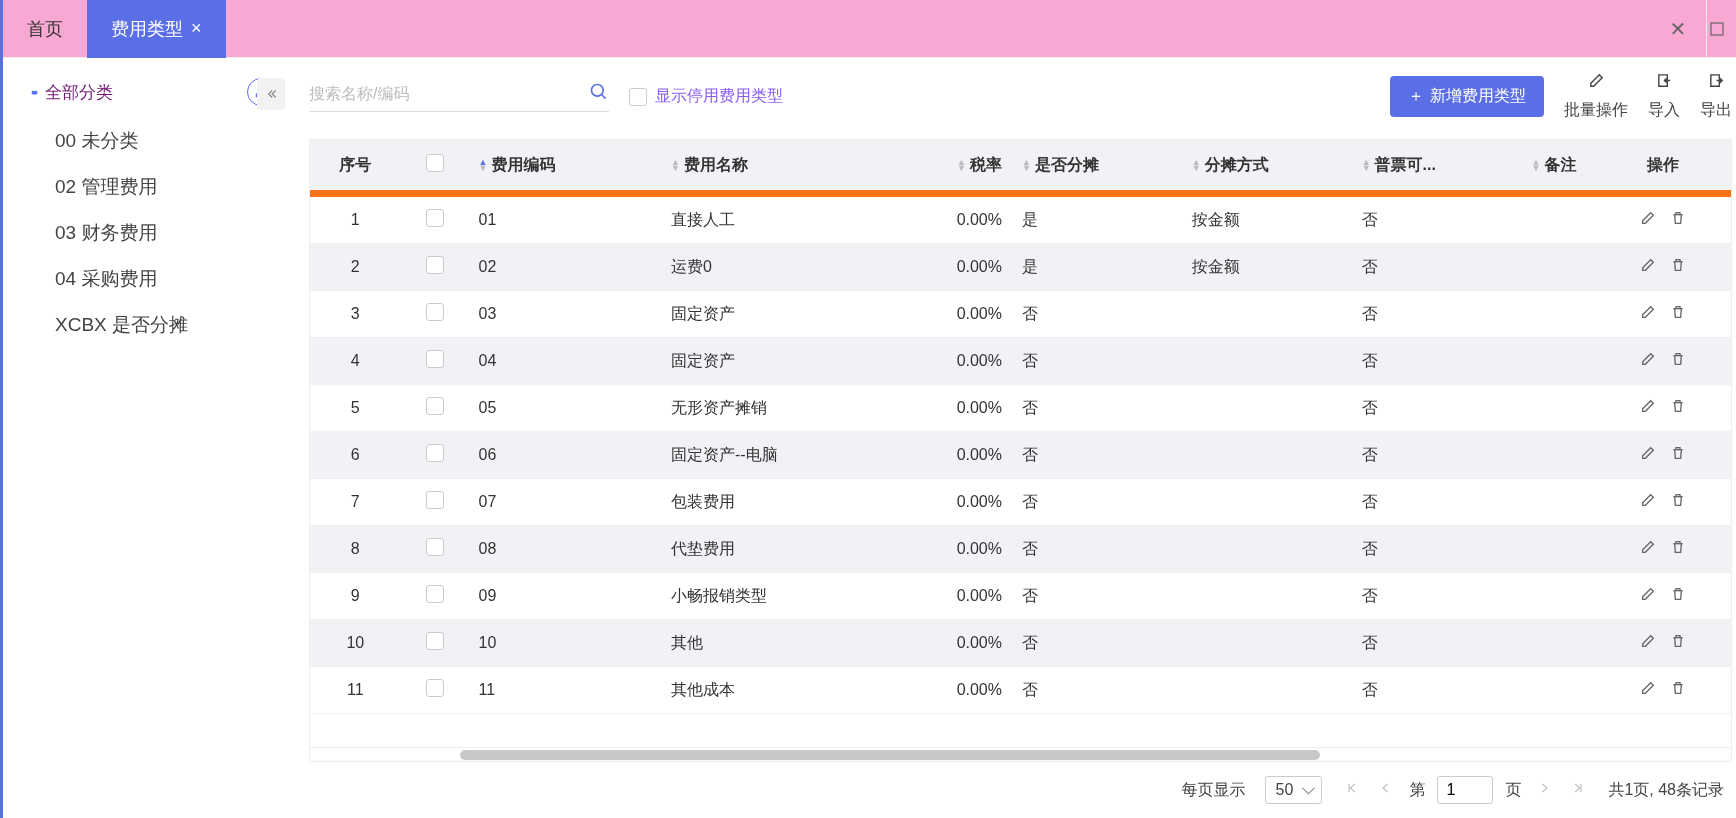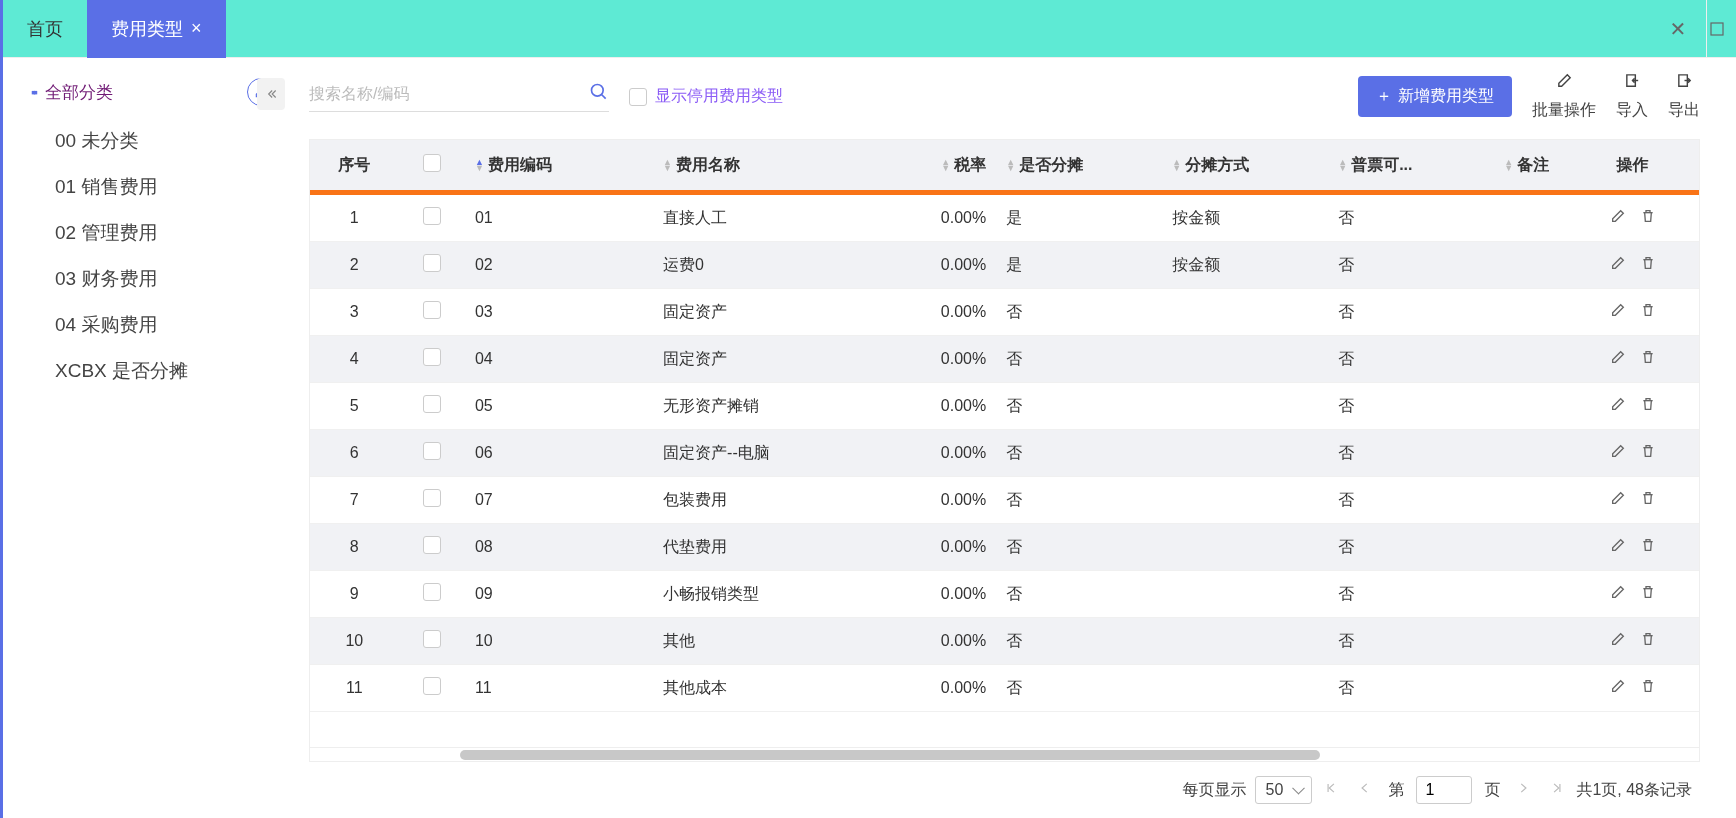--- a/index.html
+++ b/index.html
@@ -1,20 +1,20 @@
 <!DOCTYPE html>
 <html><head>
 <meta charset="utf-8">
 <style>
 * { margin: 0; padding: 0; box-sizing: border-box; }
 body { font-family: "Microsoft YaHei", "PingFang SC", sans-serif; font-size: 14px; color: #333; background: #fff; }
 .app { display: flex; flex-direction: column; height: 818px; width: 1736px; overflow: hidden; border-left: 3px solid #5a6fe6; }
 
 
-.tabs-bar { display: flex; align-items: center; height: 58px; background: #5eead4; border-bottom: 1px solid #eee; position: relative; }
+.tabs-bar { display: flex; align-items: center; height: 58px; background: #f9a8d4; border-bottom: 1px solid #eee; position: relative; }
 .tab { padding: 0 24px; height: 58px; display: flex; align-items: center; font-size: 18px; cursor: pointer; color: #333; }
 .tab.active { background: #5a6fe6; color: #fff; }
 .tab-close { margin-left: 8px; font-size: 18px; }
 .tabs-right { margin-left: auto; display: flex; align-items: center; padding-right: 10px; gap: 8px; }
 .tabs-close-icon { width: 40px; height: 40px; display: flex; align-items: center; justify-content: center; cursor: pointer; font-size: 20px; color: #666; }
 .tabs-expand { width: 20px; height: 58px; display: flex; align-items: center; justify-content: center; border-left: 1px solid #eee; cursor: pointer; color: #666; }
 
 
 .main { flex: 1; display: flex; overflow: hidden; }
 
@@ -26,54 +26,54 @@
 .search-icon { color: #5a6fe6; font-size: 20px; cursor: pointer; }
 .all-cat-row { display: flex; align-items: center; gap: 10px; margin-bottom: 12px; position: relative; }
 .grid-icon { color: #5a6fe6; font-size: 14px; letter-spacing: -3px; }
 .all-cat-label { color: #701a75; font-size: 17px; }
 .edit-circle { width: 28px; height: 28px; border-radius: 50%; border: 1px solid #5a6fe6; display: flex; align-items: center; justify-content: center; color: #5a6fe6; cursor: pointer; margin-left: auto; margin-right: 8px; }
 .collapse-btn { position: absolute; right: -2px; top: 0; width: 28px; height: 32px; background: #f2f2f2; border-radius: 4px; display: flex; align-items: center; justify-content: center; cursor: pointer; color: #888; }
 .cat-list { list-style: none; padding-left: 24px; }
 .cat-list li { padding: 10px 0; font-size: 19px; color: #444; cursor: pointer; }
 
 
-.content { flex: 1; display: flex; flex-direction: column; padding: 14px 36px 0 10px; overflow: hidden; }
+.content { flex: 1; display: flex; flex-direction: column; padding: 14px 4px 0 10px; overflow: hidden; }
 .toolbar { display: flex; align-items: center; gap: 20px; margin-bottom: 18px; }
 .content-search { display: flex; align-items: center; border-bottom: 1px solid #ddd; width: 300px; padding-bottom: 4px; }
 .content-search input { flex: 1; border: none; outline: none; font-size: 16px; }
 .content-search input::placeholder { color: #bbb; }
 .checkbox-wrap { display: flex; align-items: center; gap: 8px; }
 .chk { width: 18px; height: 18px; border: 1px solid #ccc; border-radius: 3px; cursor: pointer; background: #fff; }
 .chk-label { font-size: 16px; color: #8b5cf6; }
 .spacer { flex: 1; }
 .btn-primary { background: #5a6fe6; color: #fff; border: none; border-radius: 4px; padding: 10px 18px; font-size: 16px; cursor: pointer; display: flex; align-items: center; gap: 6px; }
 .action-link { display: flex; align-items: center; gap: 6px; font-size: 16px; color: #444; cursor: pointer; flex-direction: column; }
 .action-icon { font-size: 17px; }
 
 
 .table-wrap { flex: 1; overflow: hidden; display: flex; flex-direction: column; border: 1px solid #eee; }
 .table-scroll { flex: 1; overflow: auto; position: relative; }
 table { border-collapse: collapse; width: 100%; }
-thead th { background: #f1f2f5; font-weight: 600; font-size: 16px; color: #333; padding: 14px 10px; text-align: left; border-bottom: 5px solid #f97316; position: sticky; top: 0; white-space: nowrap; }
+thead th { background: #f1f2f5; font-weight: 600; font-size: 16px; color: #333; padding: 14px 10px; text-align: left; border-bottom: 7px solid #f97316; position: sticky; top: 0; white-space: nowrap; }
 thead th.center, tbody td.center { text-align: center; }
 thead th.right, tbody td.right { text-align: right; }
 tbody td { padding: 12px 10px; font-size: 16px; color: #333; border-bottom: 1px solid #f0f0f0; white-space: nowrap; }
 tbody tr:nth-child(even) td { background: #f1f2f5; }
 .sort-arrows { display: inline-flex; flex-direction: column; vertical-align: middle; margin-right: 4px; line-height: 6px; font-size: 9px; color: #bbb; }
 .sort-arrows .up.on { color: #5a6fe6; }
 .row-chk { width: 18px; height: 18px; border: 1px solid #ccc; border-radius: 3px; display: inline-block; background: #fff; cursor: pointer; }
 .row-actions { display: flex; gap: 14px; justify-content: center; color: #666; }
 .row-actions span { cursor: pointer; }
 
 
 .hscroll { height: 14px; background: #fff; position: relative; border-top: 1px solid #eee; }
 .hscroll-thumb { position: absolute; left: 150px; top: 2px; height: 10px; width: 860px; background: #c8c8c8; border-radius: 5px; }
 
 
-.pagination { display: flex; align-items: center; justify-content: flex-end; gap: 8px; padding: 14px 8px; font-size: 16px; color: #444; }
+.pagination { display: flex; align-items: center; justify-content: flex-end; gap: 19px; padding: 14px 8px; font-size: 16px; color: #444; }
 .page-select { border: 1px solid #ccc; border-radius: 3px; padding: 4px 28px 4px 10px; font-size: 16px; position: relative; cursor: pointer; }
 .page-select::after { content: ""; position: absolute; right: 8px; top: 50%; width: 8px; height: 8px; border-right: 1.5px solid #888; border-bottom: 1.5px solid #888; transform: translateY(-70%) rotate(45deg); }
 .page-nav { display: flex; align-items: center; gap: 12px; }
 .page-btn { color: #bbb; cursor: pointer; font-size: 16px; padding: 2px 4px; }
 .page-input { width: 56px; border: 1px solid #ccc; border-radius: 3px; padding: 4px 8px; font-size: 16px; text-align: left; }
 
 
 .col-seq { width: 80px; }
 .col-chk { width: 60px; }
 .col-code { width: 170px; }
@@ -123,21 +123,20 @@
         <span class="collapse-btn">
           <svg width="14" height="14" viewBox="0 0 24 24" fill="none" stroke="#888" stroke-width="2">
               <path d="M14 6l-6 6 6 6"></path>
               <path d="M20 6l-6 6 6 6"></path>
             </svg>
         </span>
       </div>
 
       <ul class="cat-list">
         <li>00 未分类</li>
-        <li>01 销售费用</li>
         <li>02 管理费用</li>
         <li>03 财务费用</li>
         <li>04 采购费用</li>
         <li>XCBX 是否分摊</li>
       </ul>
     </div>
 
     <div class="content">
       <div class="toolbar">
         <div class="content-search">

